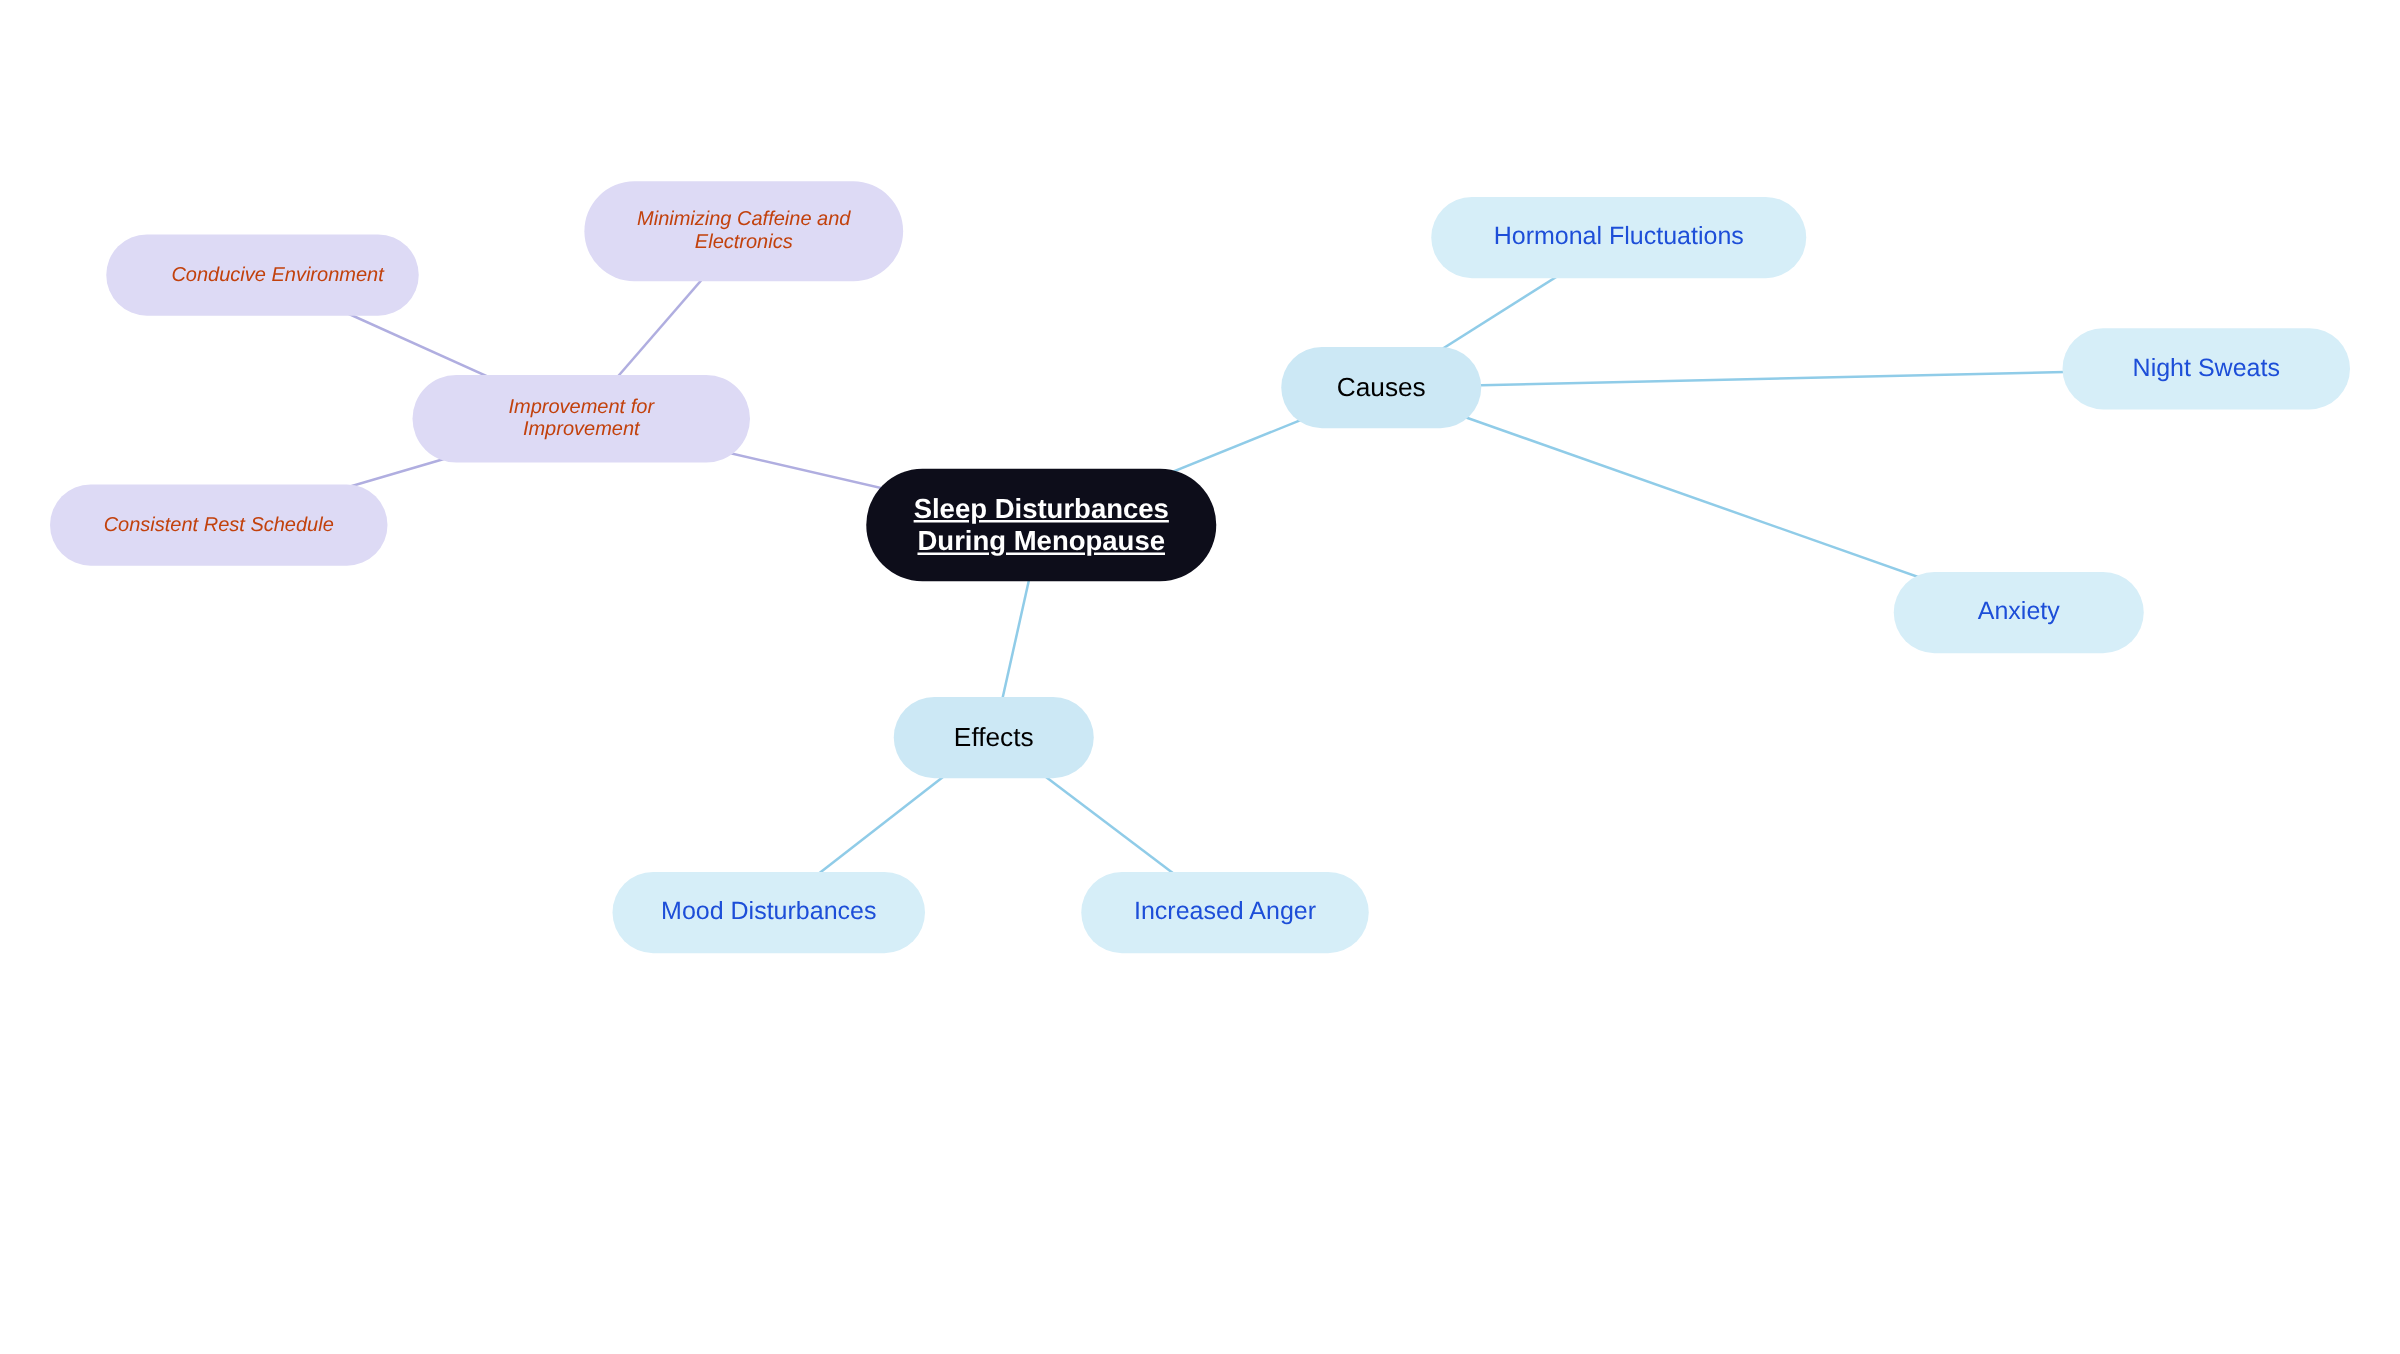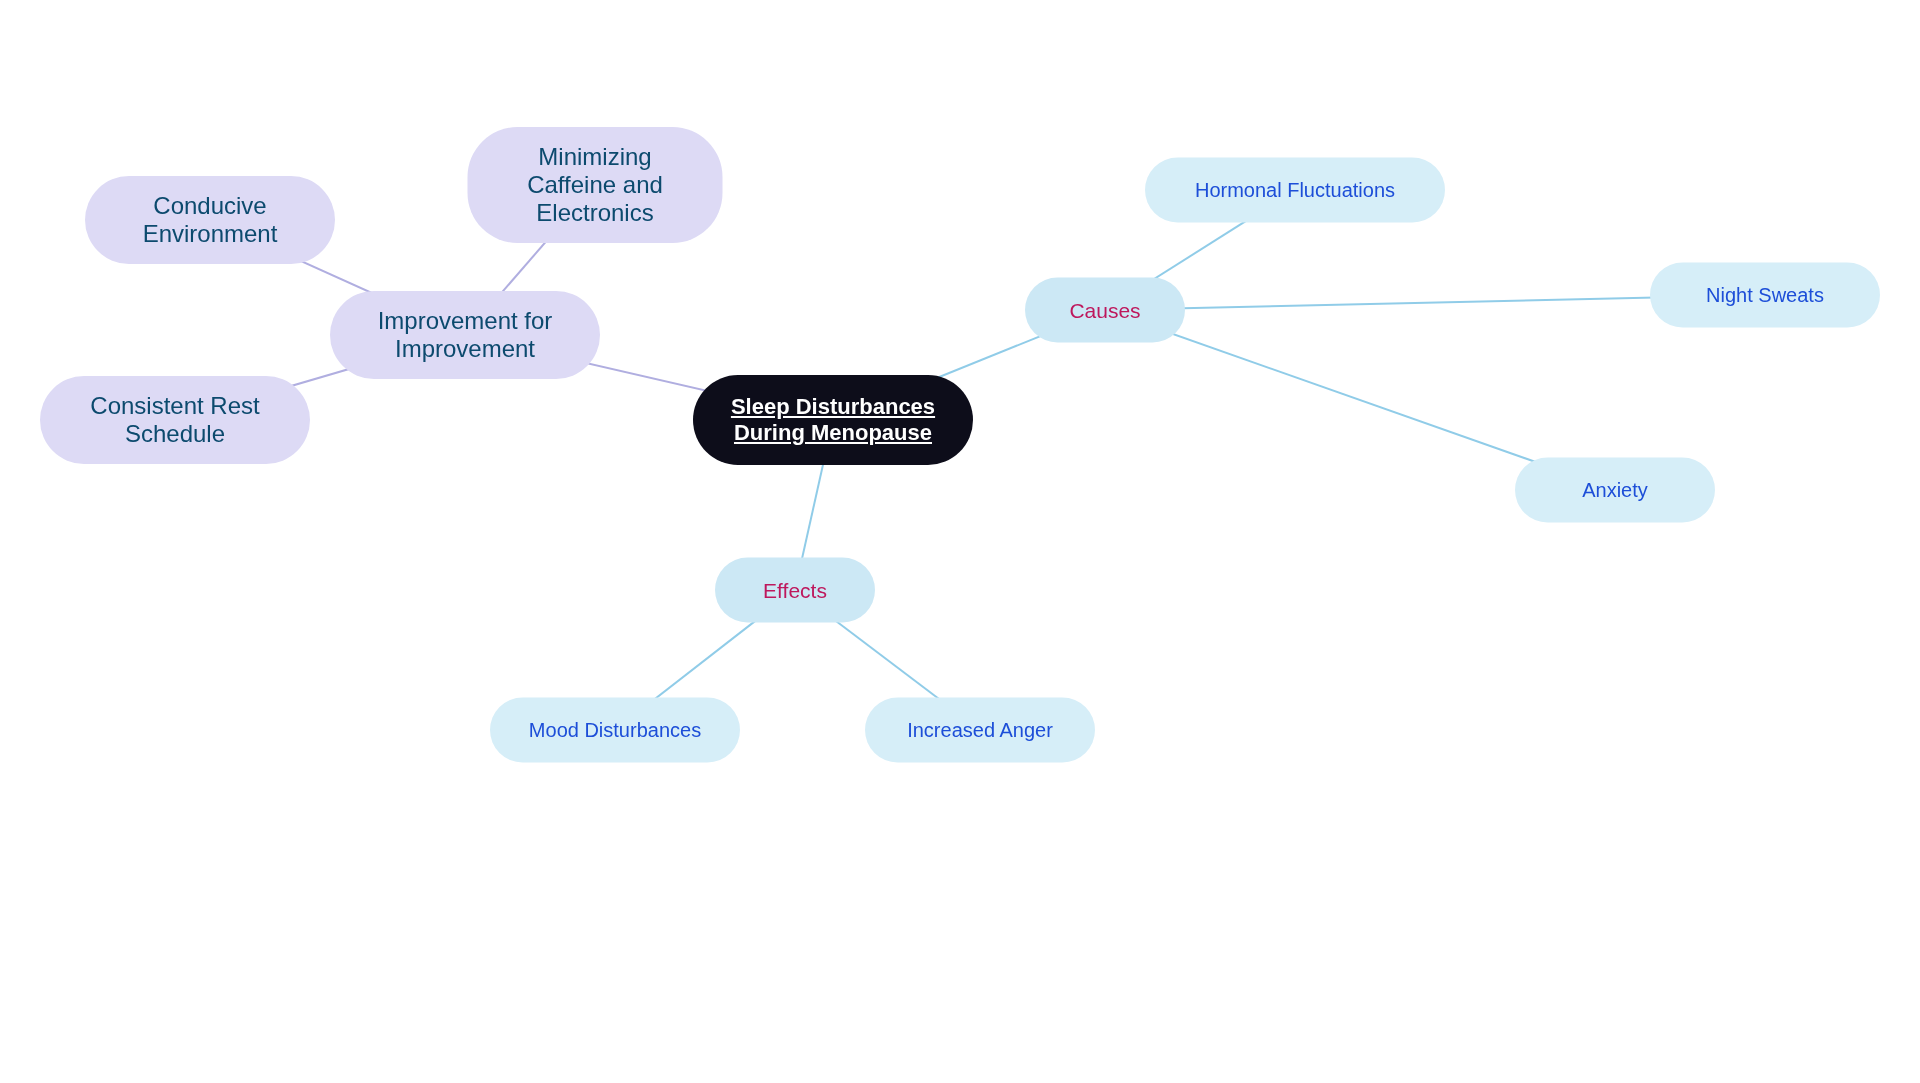--- a/index.html
+++ b/index.html
@@ -46,29 +46,30 @@
     .node-blue {
       background: #d6eef8;
       color: #1d4ed8;
       font-size: 20px;
       font-weight: 500;
       border: none;
     }
 
     .node-purple {
       background: #dddaf5;
-      color: #0c4a6e;
-      font-size: 24px;
+      color: #c2410c;
+      font-size: 16px;
       font-weight: 500;
       border: none;
+      font-style: italic;
     }
 
     .node-blue-mid {
       background: #cce8f5;
-      color: #be185d;
+      color: #000000;
       font-size: 21px;
       font-weight: 500;
     }
   </style>
 </head>
 <body>
 
 <svg id="connections">
     <line x1="833" y1="420" x2="465" y2="335" stroke="#b0aee0" stroke-width="2"></line>
     <line x1="465" y1="335" x2="595" y2="185" stroke="#b0aee0" stroke-width="2"></line>

